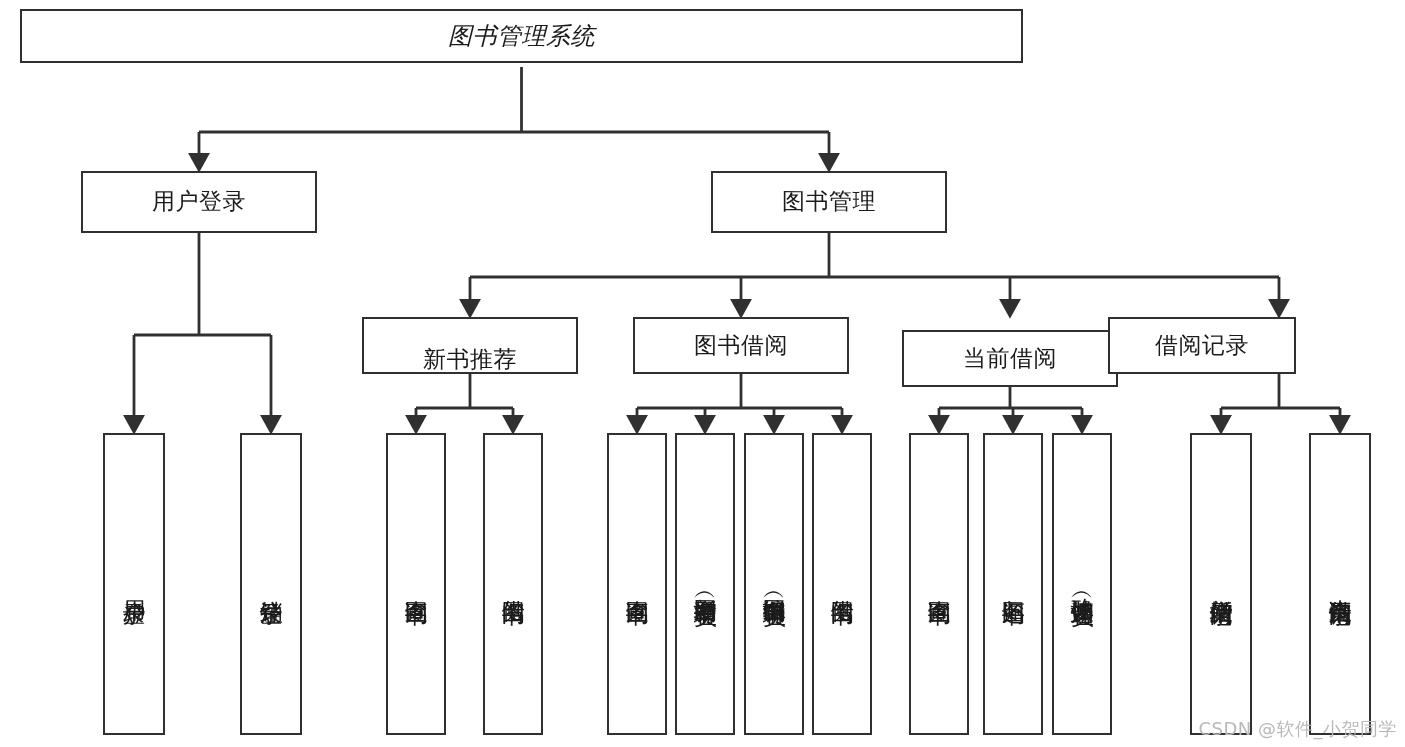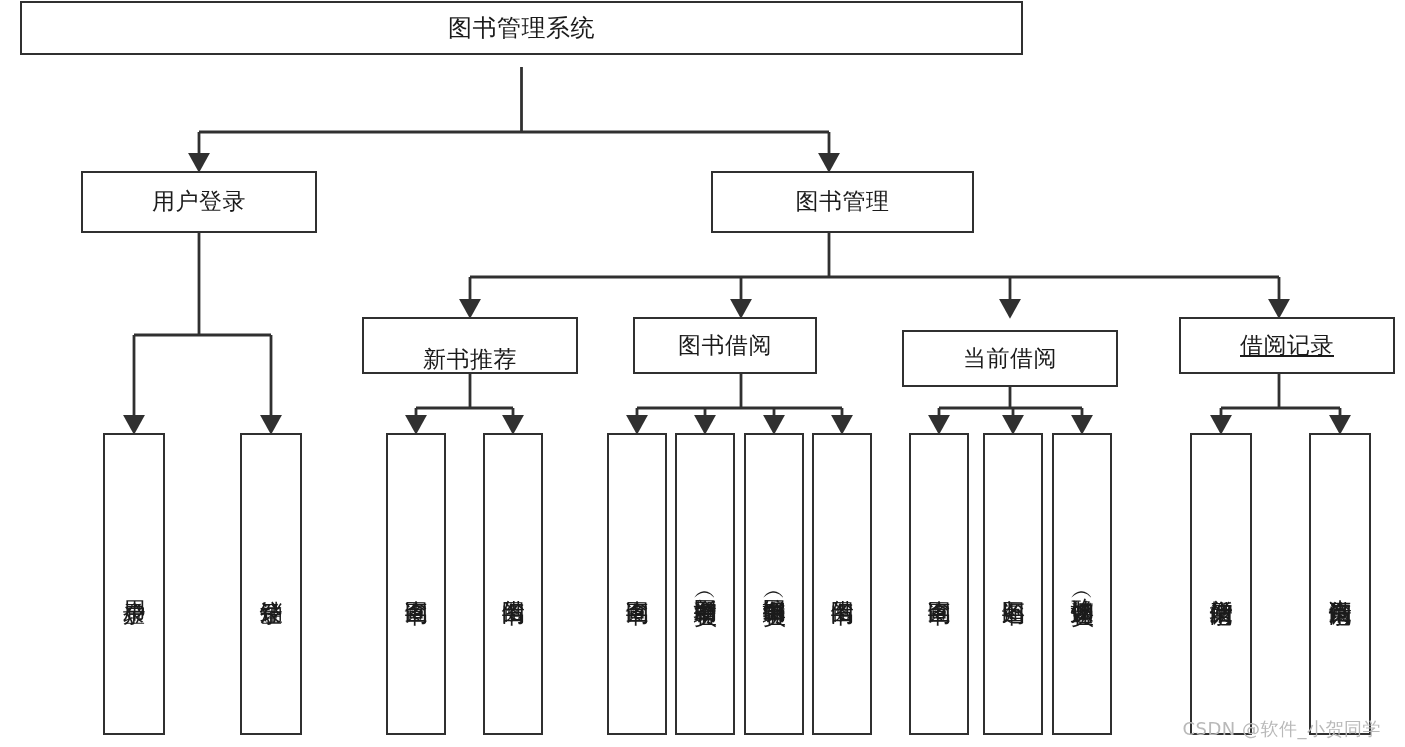--- a/index.html
+++ b/index.html
@@ -52,21 +52,21 @@
     writing-mode: vertical-rl;
     text-orientation: upright;
     font-size: 23px;
     line-height: 1.28;
     letter-spacing: 1px;
     white-space: nowrap;
     text-align: center;
   }
   #watermark {
     position: absolute;
-    right: 24px;
+    right: 8px;
     bottom: 6px;
     font-size: 18px;
     color: #b9b9b9;
     letter-spacing: 0.5px;
     white-space: nowrap;
   }
 </style>
 </head>
 <body>
 
@@ -115,41 +115,41 @@
       <path d="M1013,408 L1013,424" marker-end="url(#arrowhead)"></path>
       <path d="M1082,408 L1082,424" marker-end="url(#arrowhead)"></path>
 
       <path d="M1279,374 L1279,408"></path>
       <path d="M1221,408 L1340,408"></path>
       <path d="M1221,408 L1221,424" marker-end="url(#arrowhead)"></path>
       <path d="M1340,408 L1340,424" marker-end="url(#arrowhead)"></path>
     </g>
   </svg>
 
-  <div class="node horiz root" id="node-root" style="left: 20px; top: 1px; width: 1003px; height: 54px;">
+  <div class="node horiz root" id="node-root" style="left: 20px; top: 9px; width: 1003px; height: 54px; font-style: italic;">
     <span>图书管理系统</span>
   </div>
 
   <div class="node horiz" id="node-l2-0" style="left: 81px; top: 171px; width: 236px; height: 62px;">
     <span>用户登录</span>
   </div>
-  <div class="node horiz" id="node-l2-1" style="left: 711px; top: 171px; width: 263px; height: 62px;">
+  <div class="node horiz" id="node-l2-1" style="left: 711px; top: 171px; width: 236px; height: 62px;">
     <span>图书管理</span>
   </div>
 
   <div class="node horiz" id="node-l3-0" style="left: 362px; top: 317px; width: 216px; height: 57px; align-items: flex-end;">
     <span>新书推荐</span>
   </div>
-  <div class="node horiz" id="node-l3-1" style="left: 633px; top: 317px; width: 184px; height: 57px;">
+  <div class="node horiz" id="node-l3-1" style="left: 633px; top: 317px; width: 216px; height: 57px;">
     <span>图书借阅</span>
   </div>
   <div class="node horiz" id="node-l3-2" style="left: 902px; top: 317px; width: 216px; height: 57px; margin-top: 13px;">
     <span>当前借阅</span>
   </div>
-  <div class="node horiz" id="node-l3-3" style="left: 1179px; top: 317px; width: 216px; height: 57px; text-decoration: underline;">
+  <div class="node horiz" id="node-l3-3" style="left: 1108px; top: 317px; width: 188px; height: 57px;">
     <span>借阅记录</span>
   </div>
 
   <div class="node leaf" id="node-leaf-0" style="left: 103px; top: 433px; width: 62px; height: 302px;">
     <span class="vtext">用户登录</span>
   </div>
   <div class="node leaf" id="node-leaf-1" style="left: 240px; top: 433px; width: 62px; height: 302px;">
     <span class="vtext">注销登录</span>
   </div>
   <div class="node leaf" id="node-leaf-2" style="left: 386px; top: 433px; width: 60px; height: 302px;">

